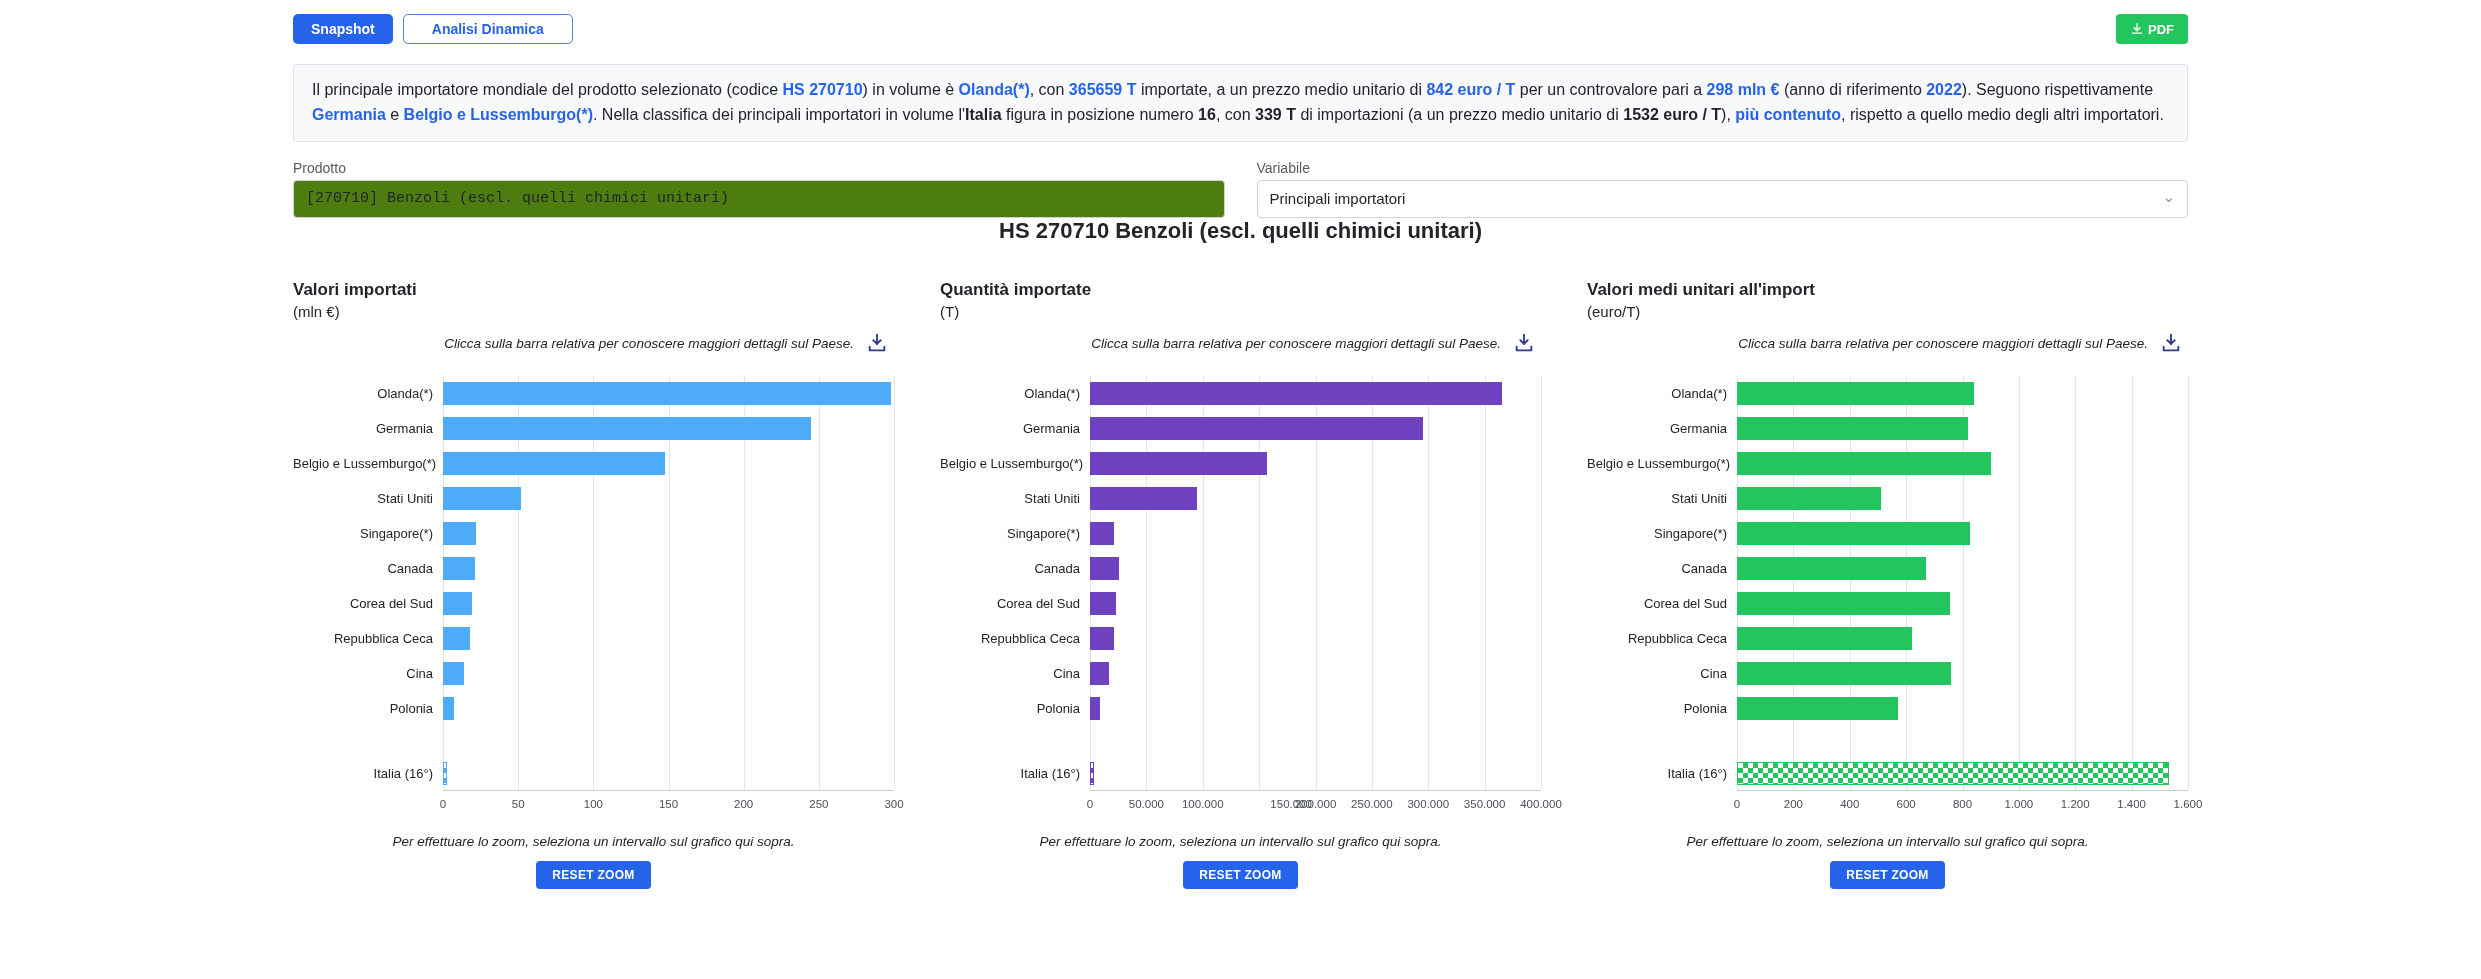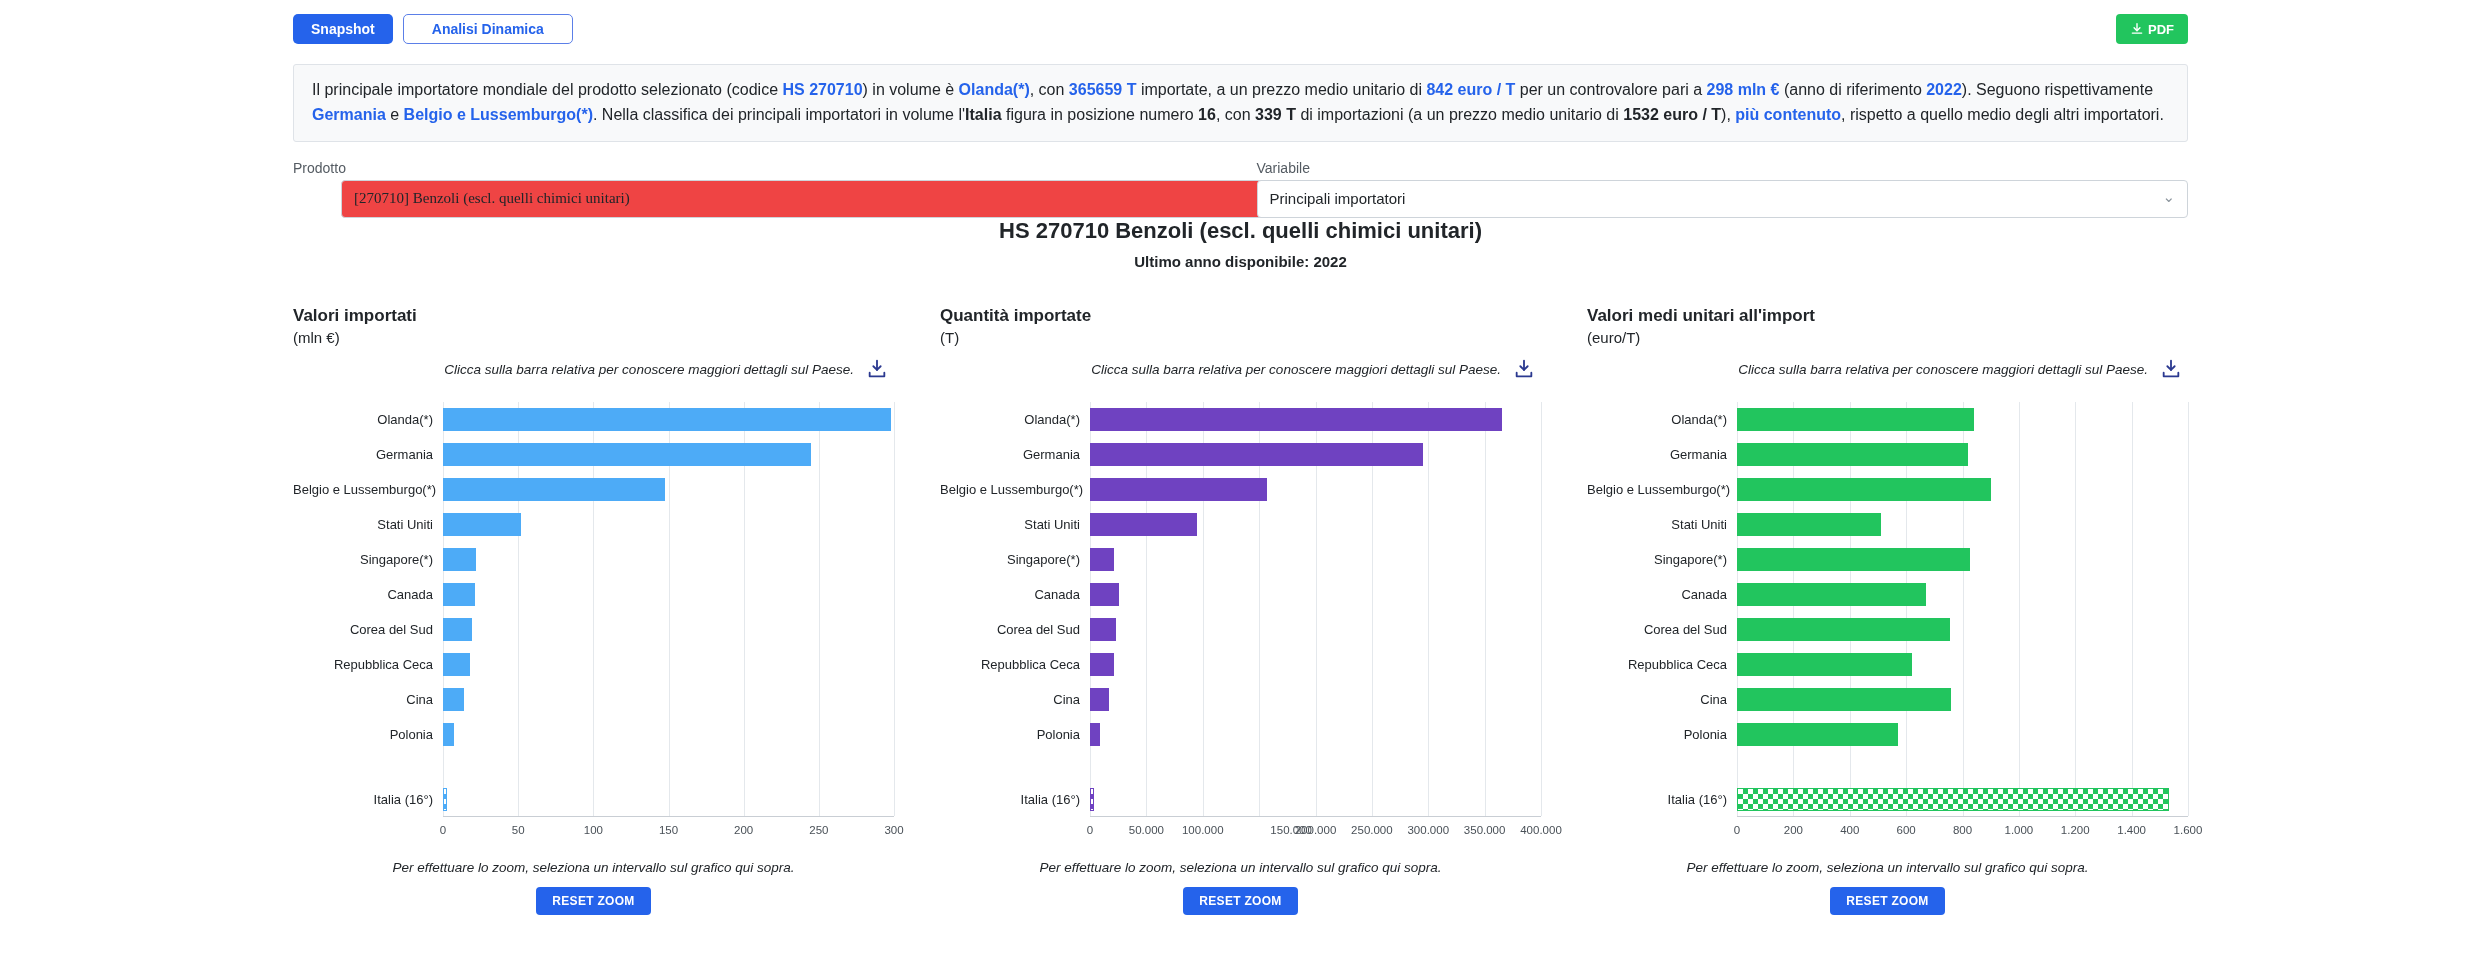--- a/index.html
+++ b/index.html
@@ -35,22 +35,22 @@
     padding: 13px 18px; font-size: 16px; line-height: 1.55; color: #212529;
   }
   .sum-link { color: #2563eb; font-weight: 700; }
   .sum-bold { font-weight: 700; }
 
   
   .form-row { display: flex; gap: 32px; margin-top: 18px; }
   .form-field { flex: 1; }
   .form-label { display: block; font-size: 14px; color: #545b62; margin-bottom: 4px; }
   .text-input {
-    width: 100%; height: 38px; padding: 8px 12px; font-size: 15px; font-family: Liberation Serif, serif;
-    border: 1px solid #ced4da; border-radius: 4px; color: #212529; background: #ef4444; margin-left: 48px;
+    width: 100%; height: 38px; padding: 8px 12px; font-size: 15px; font-family: Liberation Mono, monospace;
+    border: 1px solid #ced4da; border-radius: 4px; color: #212529; background: #4d7c0f;
   }
   .select-box {
     width: 100%; height: 38px; padding: 8px 12px; font-size: 15px;
     border: 1px solid #ced4da; border-radius: 4px; color: #212529; background: #fff;
     display: flex; align-items: center; justify-content: space-between; cursor: pointer;
   }
   .chevron { color: #8a939b; font-size: 15px; line-height: 1; margin-top: -4px; }
 
   
   .section-title { text-align: center; font-size: 22px; font-weight: 700; }
@@ -131,21 +131,20 @@
     <div class="form-field">
       <label class="form-label">Variabile</label>
       <div class="select-box">
         <span>Principali importatori</span>
         <span class="chevron">⌄</span>
       </div>
     </div>
   </div>
 
   <div class="section-title">HS 270710 Benzoli (escl. quelli chimici unitari)</div>
-  <div class="section-subtitle">Ultimo anno disponibile: 2022</div>
 
   <div class="charts-row">
 
     <section class="chart">
       <div class="chart-title">Valori importati</div>
       <div class="chart-unit">(mln €)</div>
       <div class="chart-caption-row">
         <div class="chart-caption">Clicca sulla barra relativa per conoscere maggiori dettagli sul Paese.</div>
         <span class="download-icon">
           <svg width="22" height="22" viewBox="0 0 24 24" fill="none" stroke="#2b3990" stroke-width="2" stroke-linecap="round" stroke-linejoin="round">

